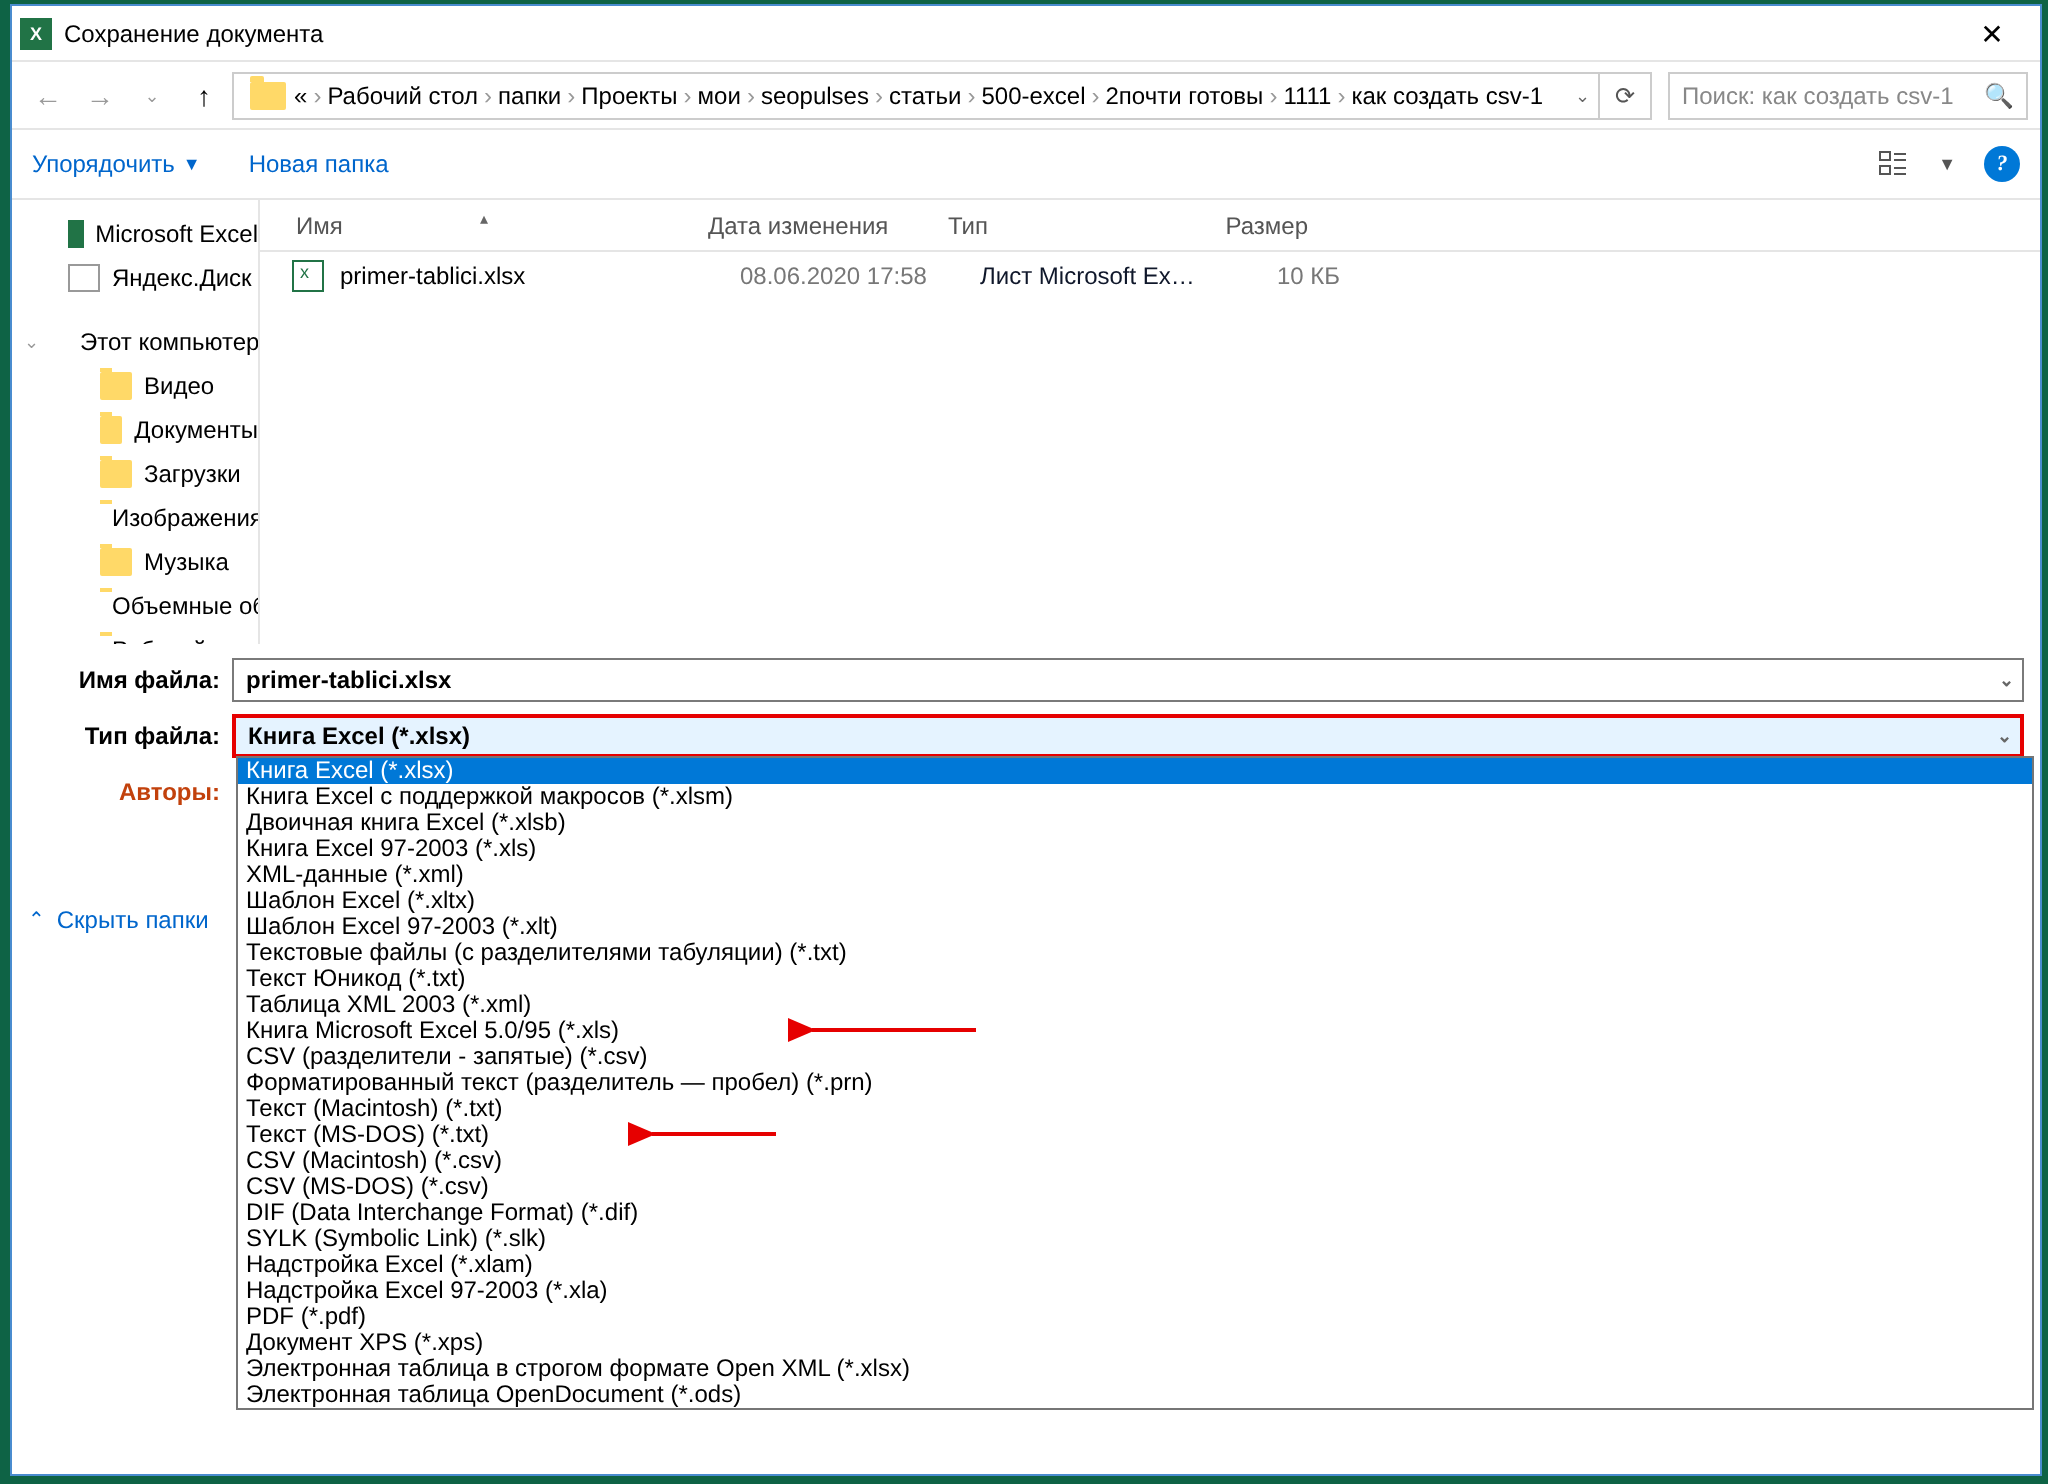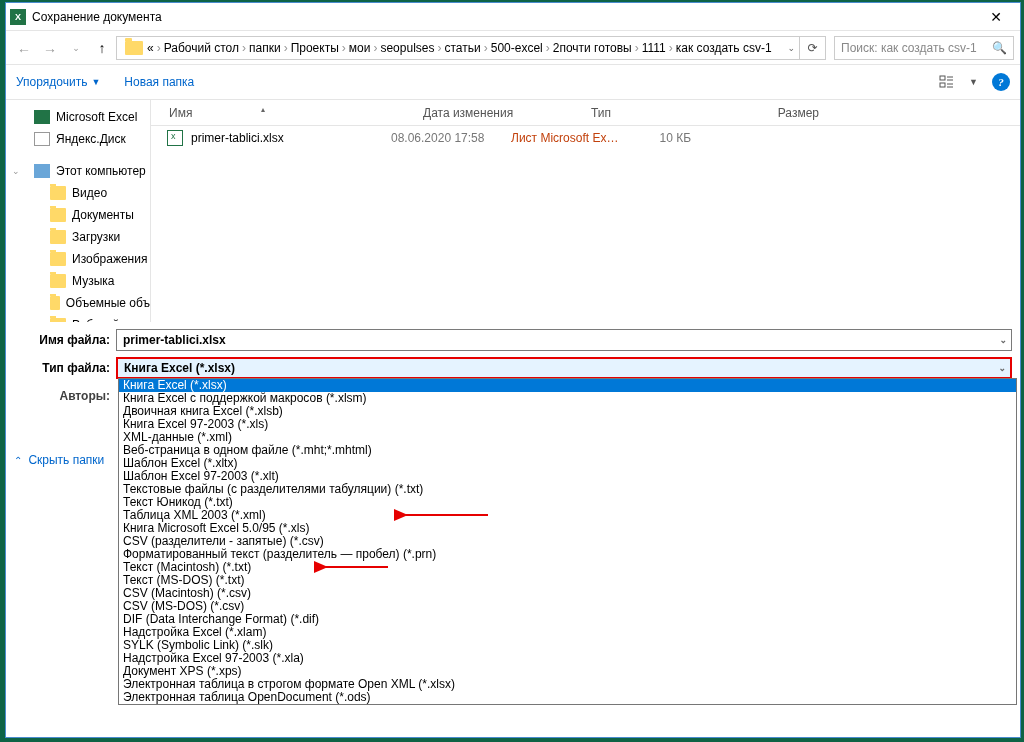--- a/index.html
+++ b/index.html
@@ -24,55 +24,55 @@
 
   .toolbar { height: 36px; border-bottom: 1px solid #e5e5e5; border-top: 1px solid #e5e5e5; display: flex; align-items: center; padding: 0 10px; background: #fff; }
   .toolbar .org { color: #0066cc; display: flex; align-items: center; cursor: pointer; }
   .toolbar .org .chev { margin-left: 4px; font-size: 9px; }
   .toolbar .newf { color: #0066cc; margin-left: 24px; cursor: pointer; }
   .toolbar .right { margin-left: auto; display: flex; align-items: center; gap: 14px; color: #555; }
   .view-icon { width: 16px; height: 16px; display: inline-block; }
   .help { width: 18px; height: 18px; border-radius: 50%; background: #0078d7; color: #fff; display: flex; align-items: center; justify-content: center; font-size: 11px; font-weight: bold; font-style: italic; font-family: serif;}
 
   .body { display: flex; height: 222px; }
-  .sidebar { width: 145px; border-right: 1px solid #e5e5e5; padding-top: 6px; overflow: hidden; }
+  .sidebar { width: 124px; border-right: 1px solid #e5e5e5; padding-top: 6px; overflow: hidden; }
   .sb-group { margin-bottom: 10px; }
   .sb-item { height: 22px; display: flex; align-items: center; padding-left: 28px; white-space: nowrap; position: relative; }
   .sb-item.l2 { padding-left: 44px; }
   .sb-item .ic { width: 16px; height: 14px; margin-right: 6px; display: inline-block; position: relative; }
   .ic.excel { background: #217346; }
   .ic.yd { background: #fff; border: 1px solid #999; }
   .ic.pc { background: #6aa6d8; }
   .ic.folder { background: #ffd968; border-radius: 1px; }
   .ic.folder::before { content: ""; position: absolute; top: -2px; left: 0; width: 6px; height: 2px; background: #ffd968; }
   .sb-item .exp { position: absolute; left: 14px; color: #999; font-size: 9px; }
   .sb-item .exp.top { left: 6px; }
 
   .filelist { flex: 1; }
-  .cols { height: 26px; display: flex; align-items: center; border-bottom: 1px solid #e5e5e5; color: #555; gap: 48px; }
+  .cols { height: 26px; display: flex; align-items: center; border-bottom: 1px solid #e5e5e5; color: #555; }
   .col-name { width: 224px; padding-left: 18px; position:relative; }
   .col-name .sort { position:absolute; left:110px; top:-1px; font-size:8px; color:#666;}
   .col-date { width: 120px; }
   .col-type { width: 110px; }
   .col-size { width: 70px; text-align: right; }
   .row { height: 24px; display: flex; align-items: center; }
   .row .fic { width: 16px; height: 16px; background: #fff; border: 1px solid #217346; margin-left: 16px; margin-right: 8px; position: relative; }
   .row .fic::after { content: "x"; position: absolute; left: 3px; top: 0; font-size: 9px; color: #217346; }
   .row .fname { width: 200px; }
   .row .fdate { width: 120px; color: #777; }
-  .row .ftype { width: 110px; color: #c2410c; }
+  .row .ftype { width: 110px; color: #0f172a; }
   .row .fsize { width: 70px; text-align: right; color: #777; }
 
   .form { padding: 6px 8px 0 0; font-weight: bold; }
   .form-row { display: flex; align-items: center; height: 24px; margin-bottom: 4px; }
   .form-label { width: 110px; text-align: right; padding-right: 6px; color: #000; }
   .form-input { flex: 1; height: 22px; border: 1px solid #7a7a7a; padding: 0 6px; display: flex; align-items: center; background: #fff; position: relative; }
   .form-input .dd { position: absolute; right: 4px; color: #666; font-size: 9px; }
   .type-row .form-input { border: 2px solid #e60000; background: #e5f3ff; }
-  .form-row.authors .form-label { color: #404040; }
+  .form-row.authors .form-label { color: #c2410c; }
 
   .dropdown { position: absolute; left: 118px; top: 378px; width: 899px; background: #fff; border: 1px solid #767676; font-size: 12px; line-height: 13px; z-index: 10; }
   .dropdown .opt { padding: 0px 4px; height: 13px; white-space: nowrap; overflow: hidden; }
   .dropdown .opt.sel { background: #0078d7; color: #fff; }
 
   .hide-panel { position: absolute; left: 8px; top: 450px; display: flex; align-items: center; color: #0066cc; background: #fff; padding: 3px 6px; z-index: 5;}
   .hide-panel .chev { margin-right: 6px; font-size: 10px; }
 
   .arrow { position: absolute; z-index: 20; pointer-events: none; }
   .arrow svg { overflow: visible; }
@@ -225,37 +225,37 @@
   <span class="chev">⌃</span>
   <span>Скрыть папки</span>
 </div>
 
 <div class="dropdown" id="ft-dd">
     <div class="opt sel">Книга Excel (*.xlsx)</div>
     <div class="opt">Книга Excel с поддержкой макросов (*.xlsm)</div>
     <div class="opt">Двоичная книга Excel (*.xlsb)</div>
     <div class="opt">Книга Excel 97-2003 (*.xls)</div>
     <div class="opt">XML-данные (*.xml)</div>
-    <div class="opt">Веб-страница в одном файле (*.mht;*.mhtml)</div>
     <div class="opt">Шаблон Excel (*.xltx)</div>
     <div class="opt">Шаблон Excel 97-2003 (*.xlt)</div>
     <div class="opt">Текстовые файлы (с разделителями табуляции) (*.txt)</div>
     <div class="opt">Текст Юникод (*.txt)</div>
     <div class="opt">Таблица XML 2003 (*.xml)</div>
     <div class="opt">Книга Microsoft Excel 5.0/95 (*.xls)</div>
     <div class="opt">CSV (разделители - запятые) (*.csv)</div>
     <div class="opt">Форматированный текст (разделитель — пробел) (*.prn)</div>
     <div class="opt">Текст (Macintosh) (*.txt)</div>
     <div class="opt">Текст (MS-DOS) (*.txt)</div>
     <div class="opt">CSV (Macintosh) (*.csv)</div>
     <div class="opt">CSV (MS-DOS) (*.csv)</div>
     <div class="opt">DIF (Data Interchange Format) (*.dif)</div>
+    <div class="opt">SYLK (Symbolic Link) (*.slk)</div>
     <div class="opt">Надстройка Excel (*.xlam)</div>
-    <div class="opt">SYLK (Symbolic Link) (*.slk)</div>
     <div class="opt">Надстройка Excel 97-2003 (*.xla)</div>
+    <div class="opt">PDF (*.pdf)</div>
     <div class="opt">Документ XPS (*.xps)</div>
     <div class="opt">Электронная таблица в строгом формате Open XML (*.xlsx)</div>
     <div class="opt">Электронная таблица OpenDocument (*.ods)</div>
   </div>
 
 <div class="arrow" style="left:400px; top:509px;">
   <svg width="90" height="12">
       <defs>
         <marker id="ah1" markerWidth="8" markerHeight="8" refX="1" refY="3" orient="auto">
           <path d="M7,0 L0,3 L7,6 Z" fill="#e60000"></path>

